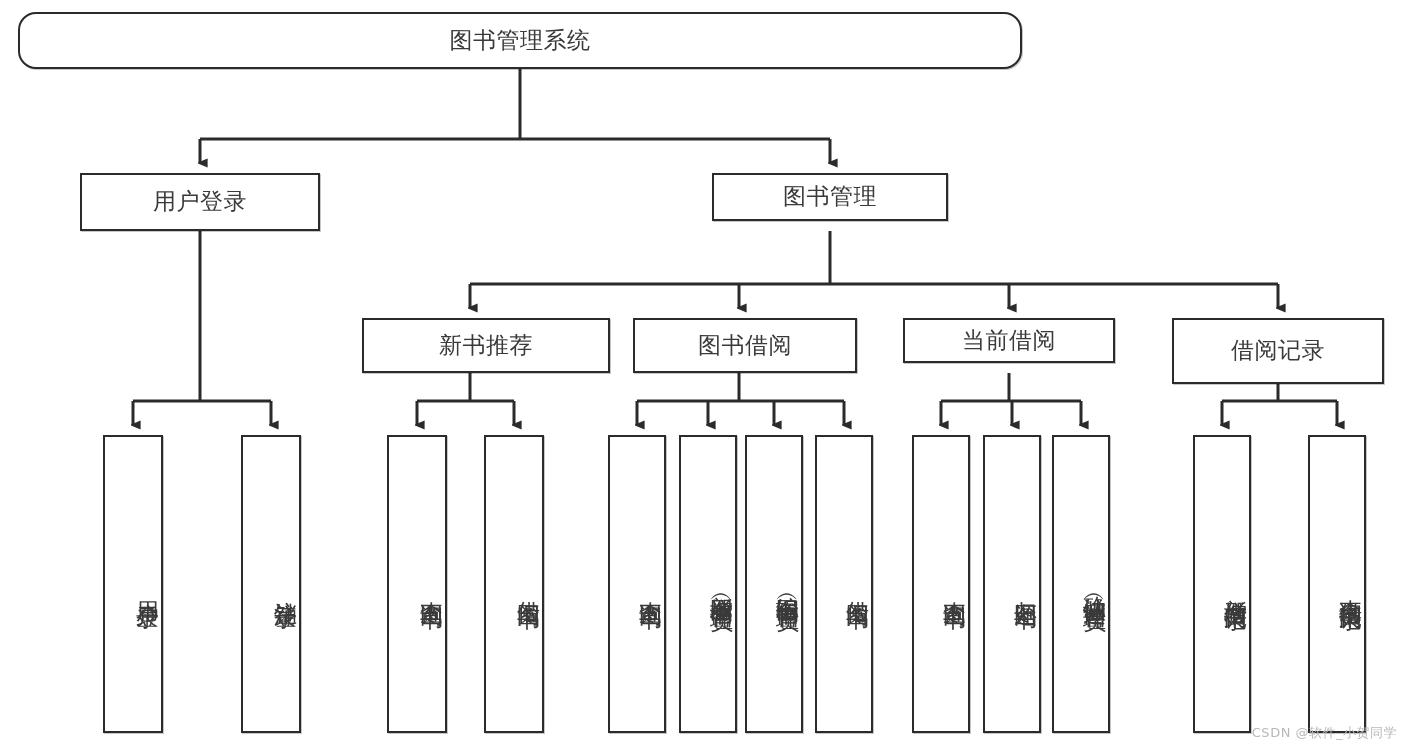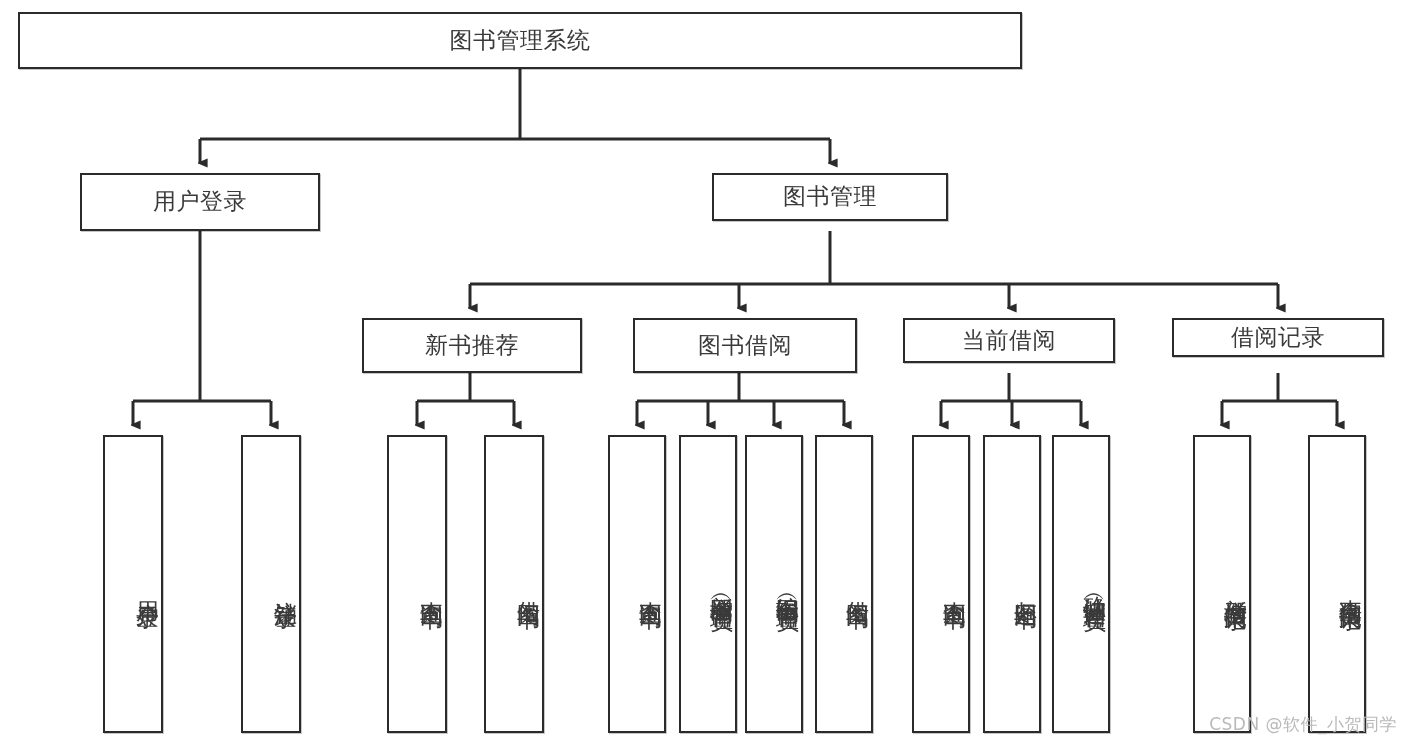--- a/index.html
+++ b/index.html
@@ -57,22 +57,22 @@
     writing-mode: vertical-rl;
     text-orientation: upright;
     display: block;
   }
   .node-label {
     display: block;
   }
   #watermark {
     position: absolute;
     right: 8px;
-    bottom: 11px;
-    font-size: 17px;
+    bottom: 5px;
+    font-size: 13px;
     color: #b9b9b9;
     white-space: nowrap;
     letter-spacing: 0.5px;
   }
 </style>
 </head>
 <body>
 
 <div id="diagram-root">
   <svg id="edge-layer" viewBox="0 0 1405 747" width="1405" height="747" xmlns="http://www.w3.org/2000/svg">
@@ -111,36 +111,36 @@
         <path d="M941 401 L941 425" marker-end="url(#arrowhead)"></path>
         <path d="M1012 401 L1012 425" marker-end="url(#arrowhead)"></path>
         <path d="M1081 401 L1081 425" marker-end="url(#arrowhead)"></path>
         <path d="M1278 373 L1278 401"></path>
         <path d="M1222 401 L1337 401"></path>
         <path d="M1222 401 L1222 425" marker-end="url(#arrowhead)"></path>
         <path d="M1337 401 L1337 425" marker-end="url(#arrowhead)"></path>
       </g>
   </svg>
   <div id="nodes-layer">
-      <div class="node horizontal" style="left: 18px; top: 12px; width: 1004px; height: 57px;">
+      <div class="node horizontal" style="left: 18px; top: 12px; width: 1004px; height: 57px; border-radius: 18px;">
         <span class="node-label">图书管理系统</span>
       </div>
       <div class="node horizontal" style="left: 80px; top: 173px; width: 240px; height: 58px;">
         <span class="node-label">用户登录</span>
       </div>
       <div class="node vertical" style="left: 103px; top: 435px; width: 60px; height: 298px;">
         <span class="node-label">用户登录</span>
       </div>
       <div class="node vertical" style="left: 241px; top: 435px; width: 60px; height: 298px;">
         <span class="node-label">注销登录</span>
       </div>
       <div class="node horizontal" style="left: 712px; top: 173px; width: 236px; height: 48px;">
         <span class="node-label">图书管理</span>
       </div>
-      <div class="node horizontal" style="left: 362px; top: 318px; width: 220px; height: 55px;">
+      <div class="node horizontal" style="left: 362px; top: 318px; width: 248px; height: 55px;">
         <span class="node-label">新书推荐</span>
       </div>
       <div class="node vertical" style="left: 387px; top: 435px; width: 60px; height: 298px;">
         <span class="node-label">查询图书</span>
       </div>
       <div class="node vertical" style="left: 484px; top: 435px; width: 60px; height: 298px;">
         <span class="node-label">借阅图书</span>
       </div>
       <div class="node horizontal" style="left: 633px; top: 318px; width: 224px; height: 55px;">
         <span class="node-label">图书借阅</span>
@@ -162,21 +162,21 @@
       </div>
       <div class="node vertical" style="left: 912px; top: 435px; width: 58px; height: 298px;">
         <span class="node-label">查询图书</span>
       </div>
       <div class="node vertical" style="left: 983px; top: 435px; width: 58px; height: 298px;">
         <span class="node-label">归还图书</span>
       </div>
       <div class="node vertical" style="left: 1052px; top: 435px; width: 58px; height: 298px;">
         <span class="node-label">确认归还（管理员）</span>
       </div>
-      <div class="node horizontal" style="left: 1172px; top: 318px; width: 212px; height: 39px;">
+      <div class="node horizontal" style="left: 1172px; top: 318px; width: 212px; height: 66px;">
         <span class="node-label">借阅记录</span>
       </div>
       <div class="node vertical" style="left: 1193px; top: 435px; width: 58px; height: 298px;">
         <span class="node-label">新增借阅记录</span>
       </div>
       <div class="node vertical" style="left: 1308px; top: 435px; width: 58px; height: 298px;">
         <span class="node-label">查询借阅记录</span>
       </div>
     </div>
   <div id="watermark">CSDN @软件_小贺同学</div>

